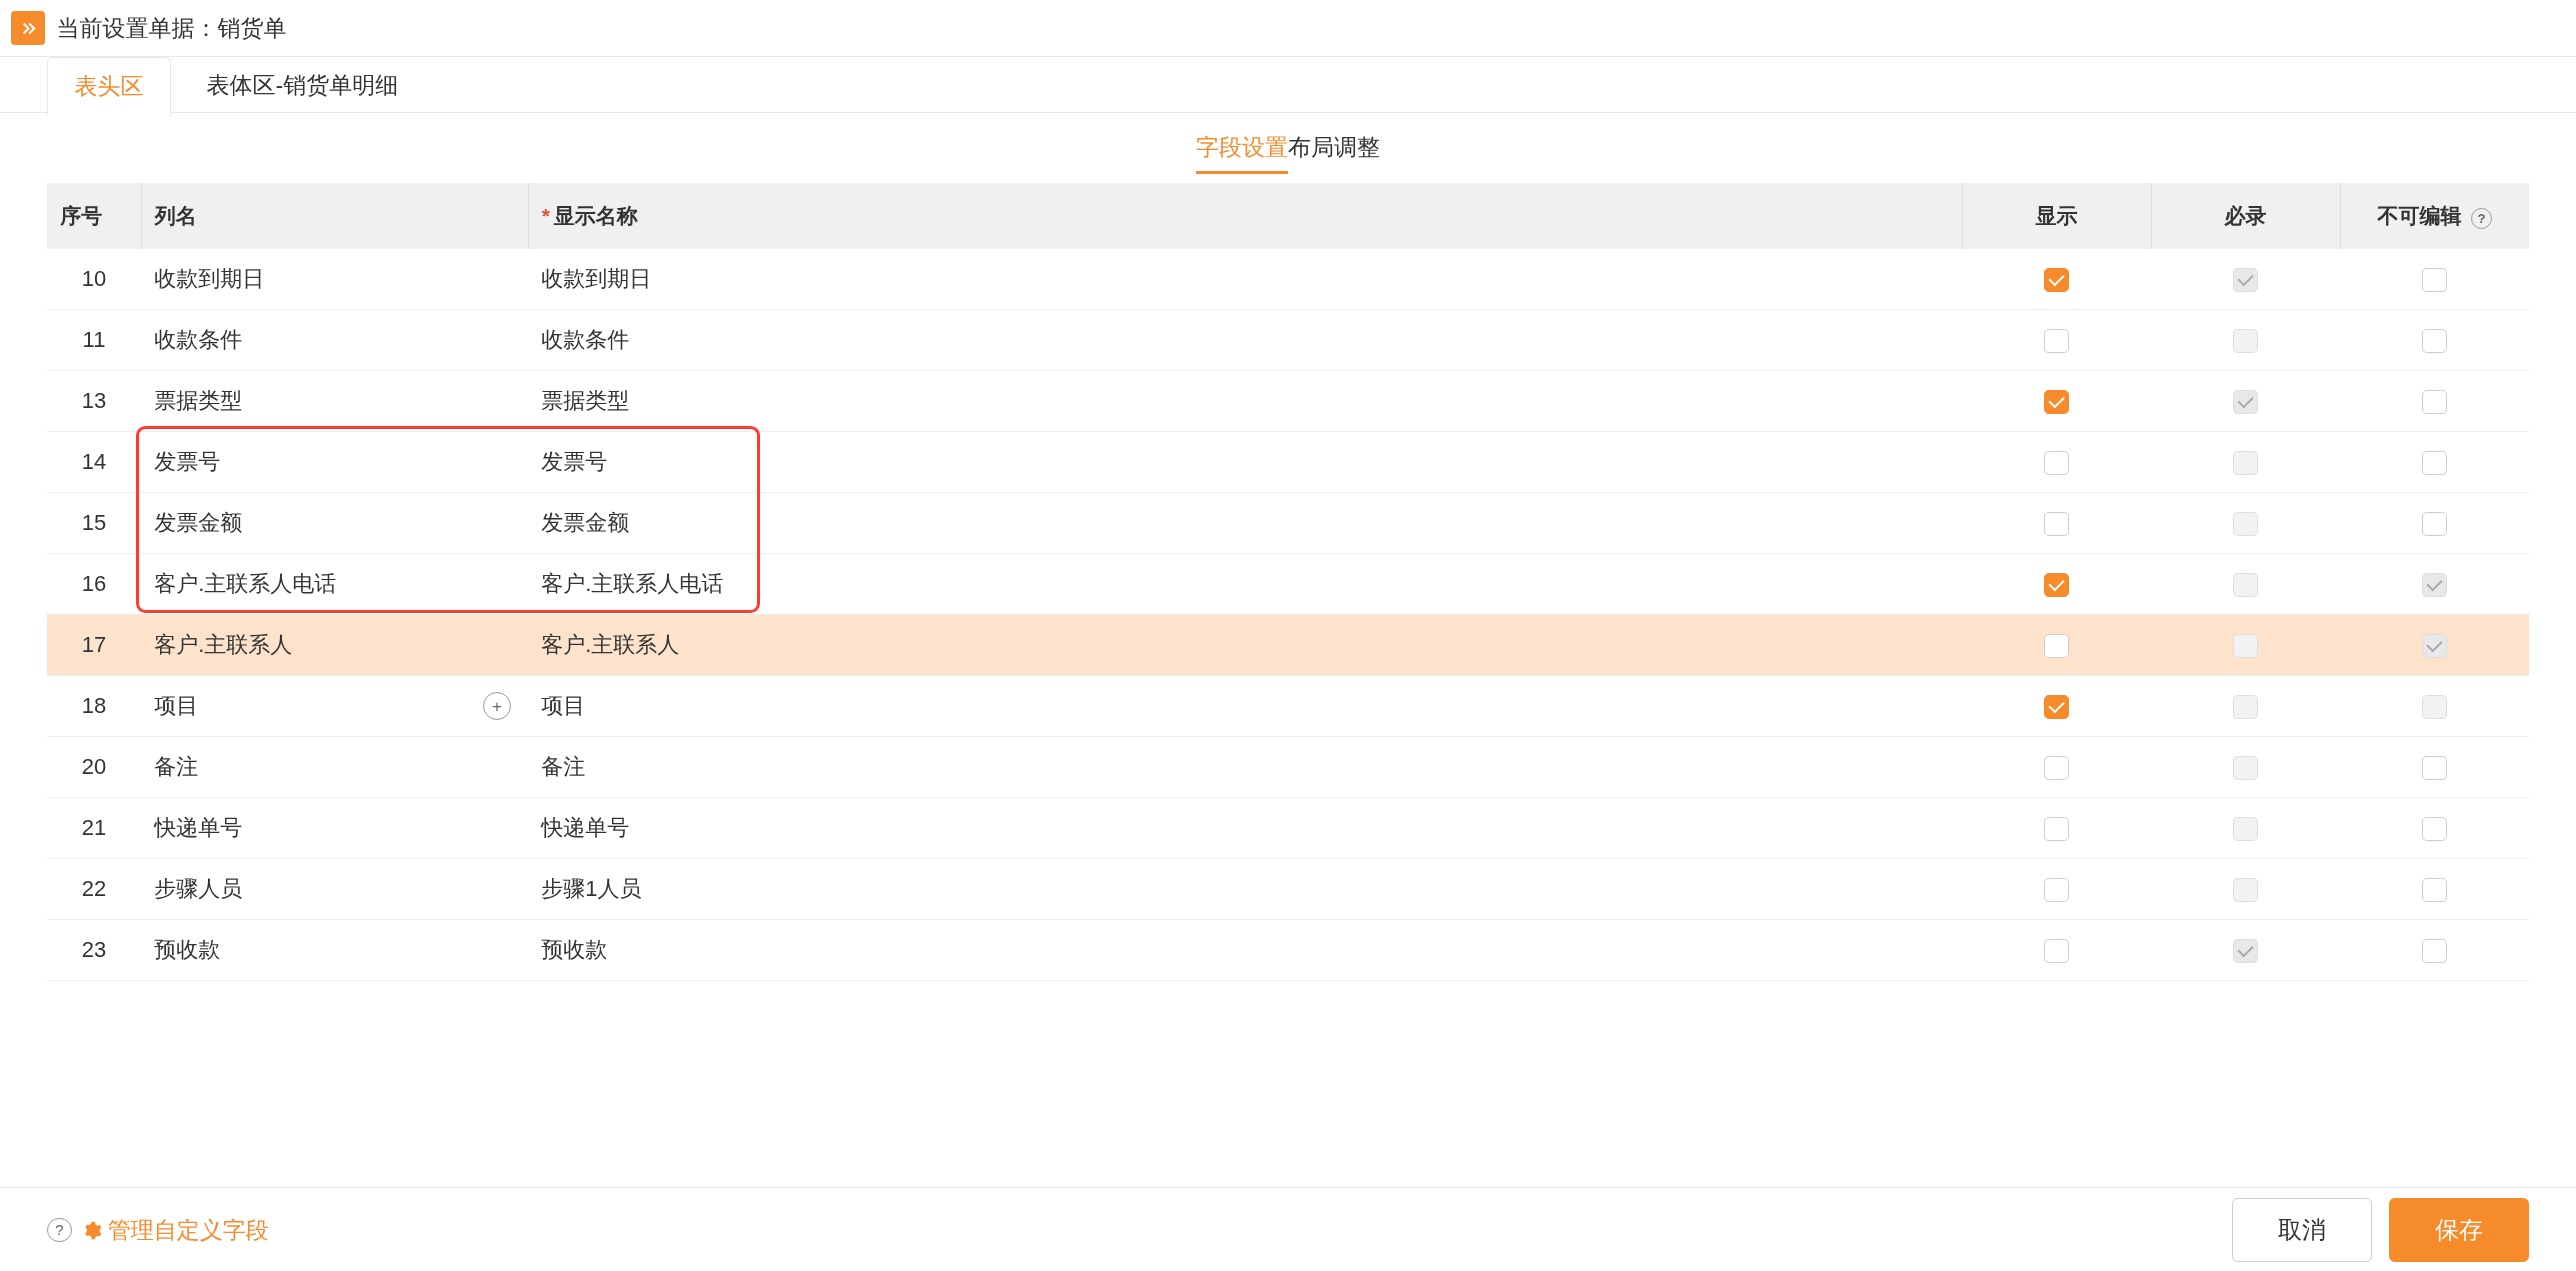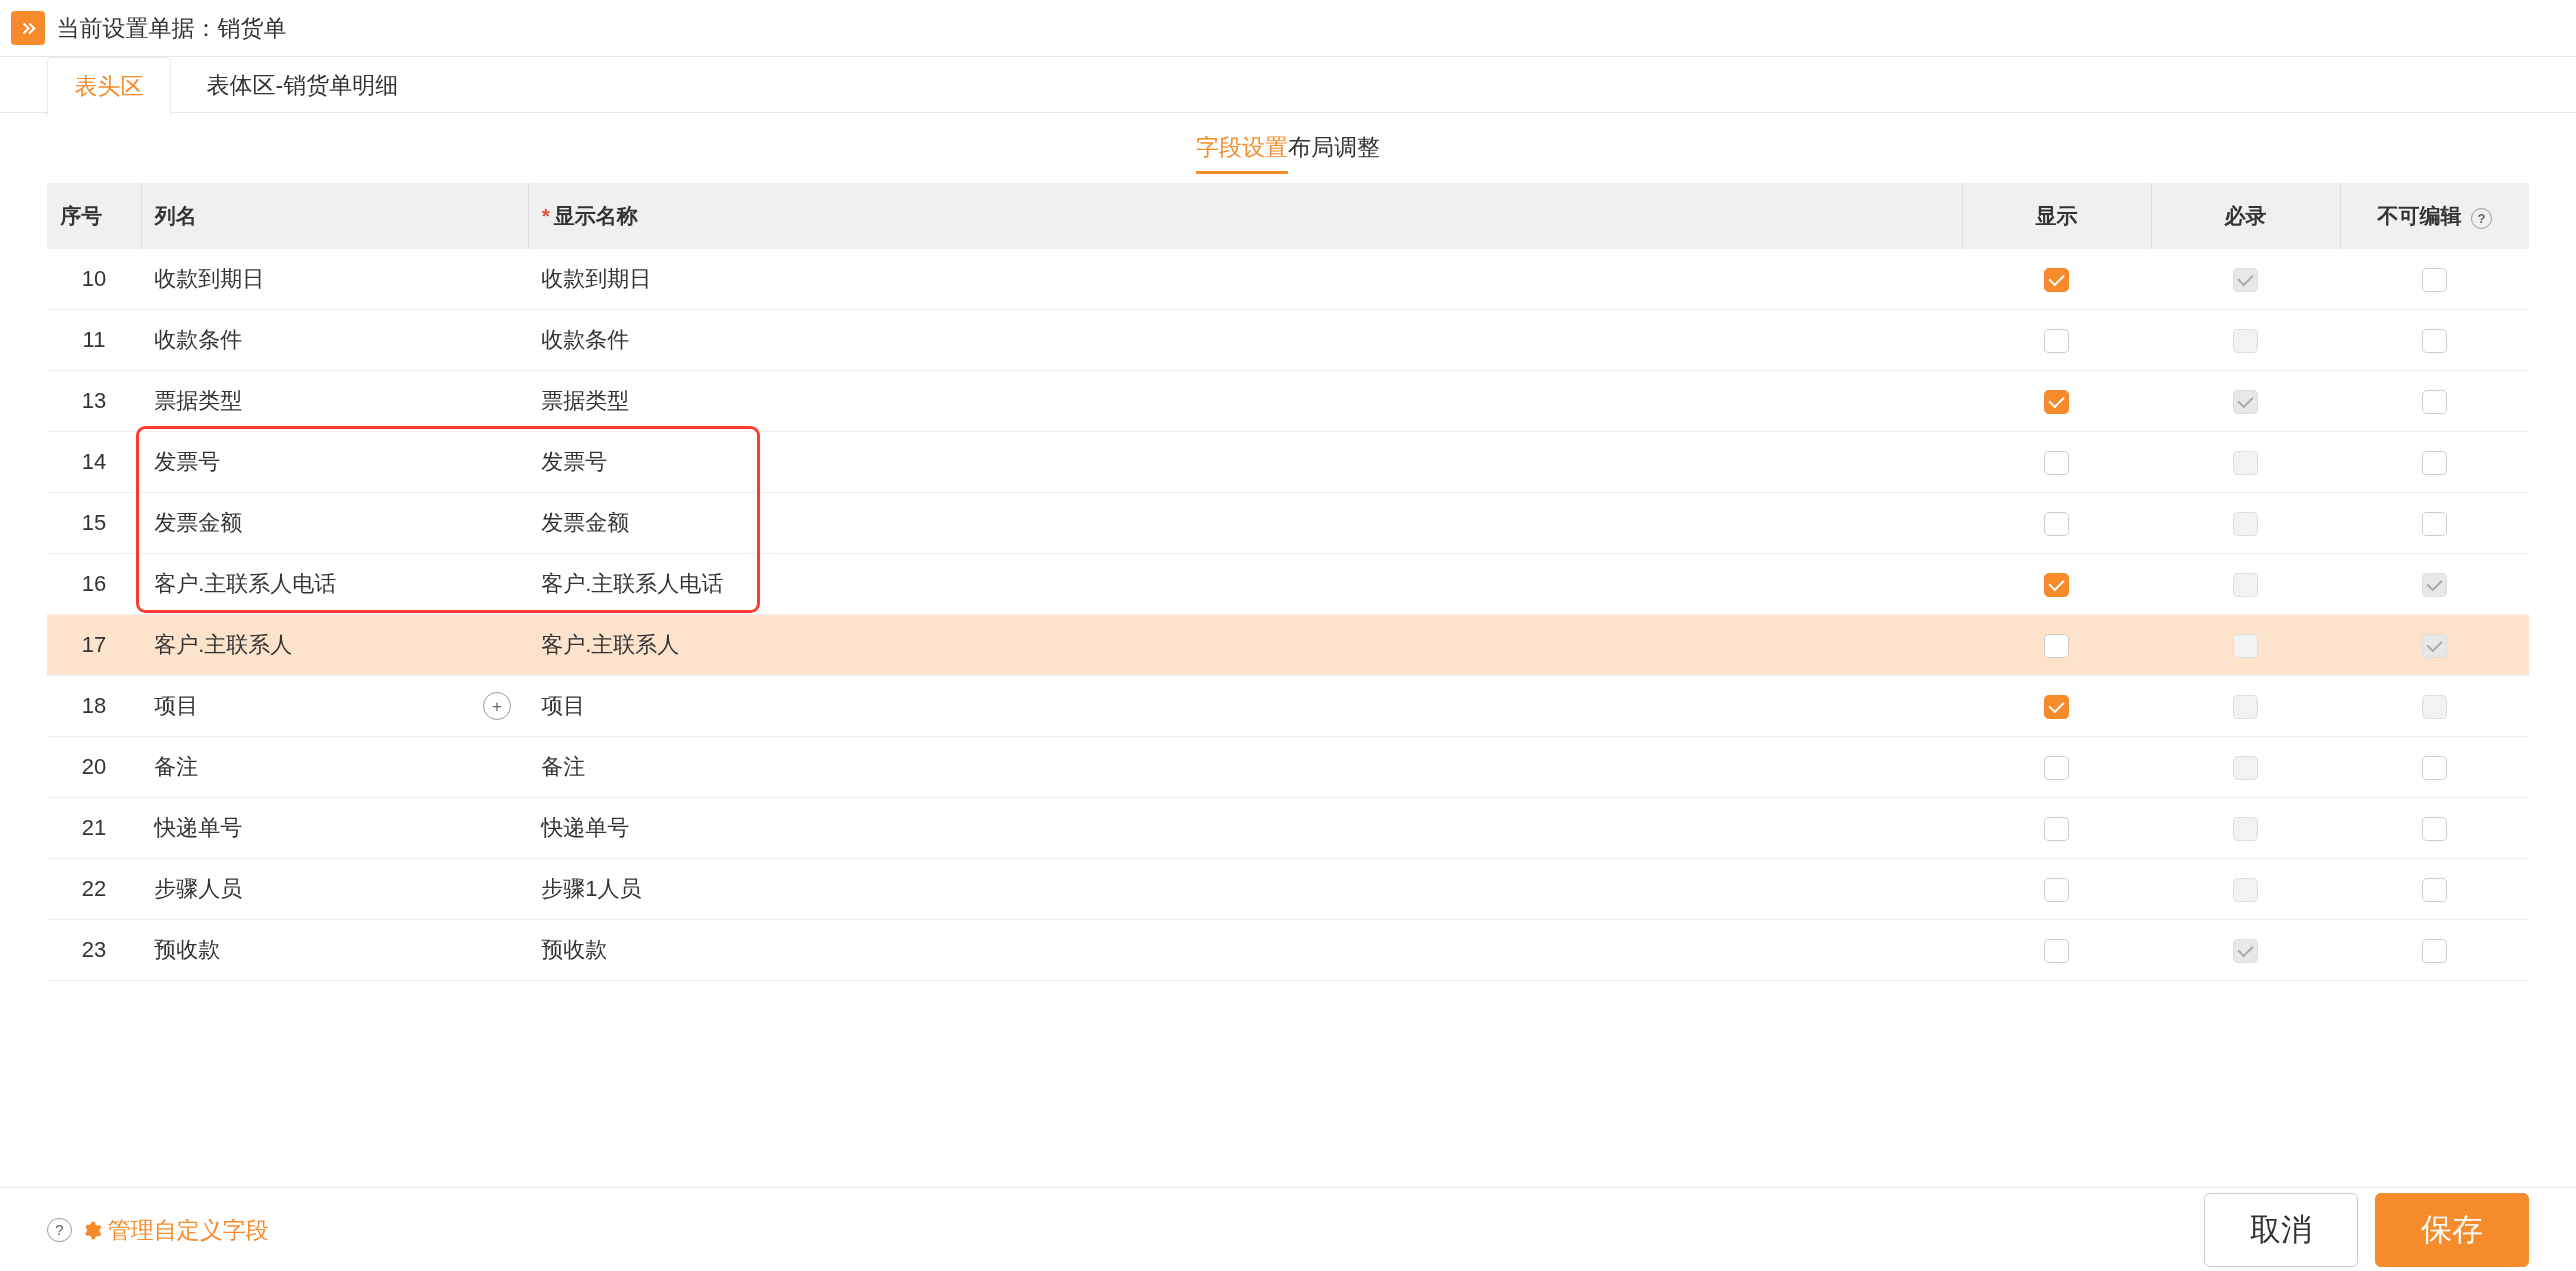--- a/index.html
+++ b/index.html
@@ -44,21 +44,21 @@
 .chk.checked.disabled::after { border-color: #aaa; }
 
 .help-icon { display:inline-block; width:21px; height:21px; border:1.4px solid #999; border-radius:50%; text-align:center; line-height:19px; font-size:13.2px; color:#666; margin-left:3.8px; }
 
 .footer { position: absolute; bottom: 0; left: 0; right: 0; height: 85px; border-top: 0.9px solid #e8e8e8; background: #fff; display: flex; align-items: center; padding: 0 47px; }
 .footer-left { display: flex; align-items: center; gap: 9.4px; }
 .q-icon { width: 24.6px; height: 24.6px; border: 1.9px solid #999; border-radius: 50%; text-align: center; line-height: 21px; color: #666; font-size: 15px; }
 .gear-link { color: #f68b2c; font-size: 23px; display: flex; align-items: center; gap: 5.7px; cursor: pointer; }
 .gear-link svg { fill: #f68b2c; }
 .footer-right { margin-left: auto; display: flex; gap: 17px; }
-.btn { padding: 15px 45px; font-size: 31px; border-radius: 5.7px; cursor: pointer; }
+.btn { padding: 15px 45px; font-size: 24px; border-radius: 5.7px; cursor: pointer; }
 .btn-cancel { background: #fff; border: 1.4px solid #ccc; color: #333; }
 .btn-save { background: #f68b2c; border: 1.4px solid #f68b2c; color: #fff; }
 
 
 .callout { position: absolute; border: 3.8px solid #ff3b30; border-radius: 9.4px; pointer-events: none; }
 </style>
 </head>
 <body>
 
 <div class="container">

